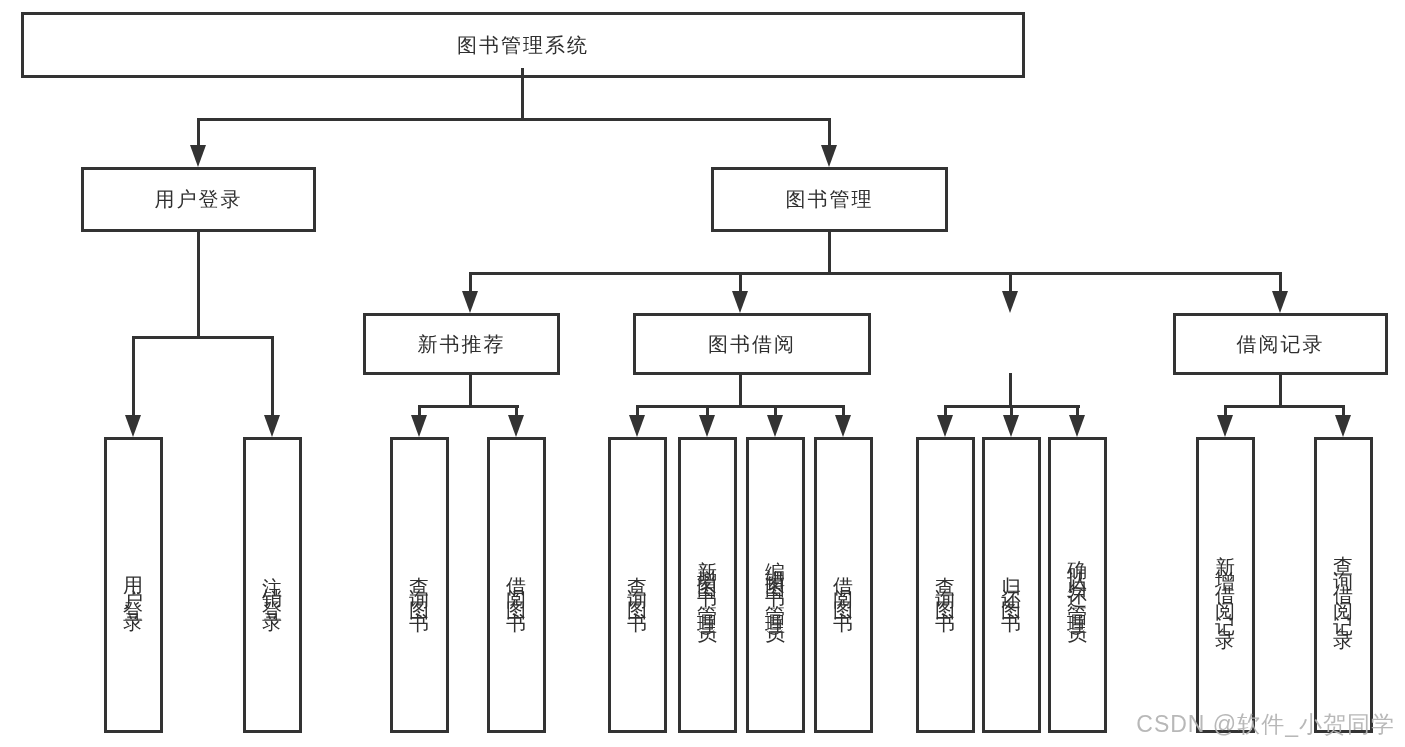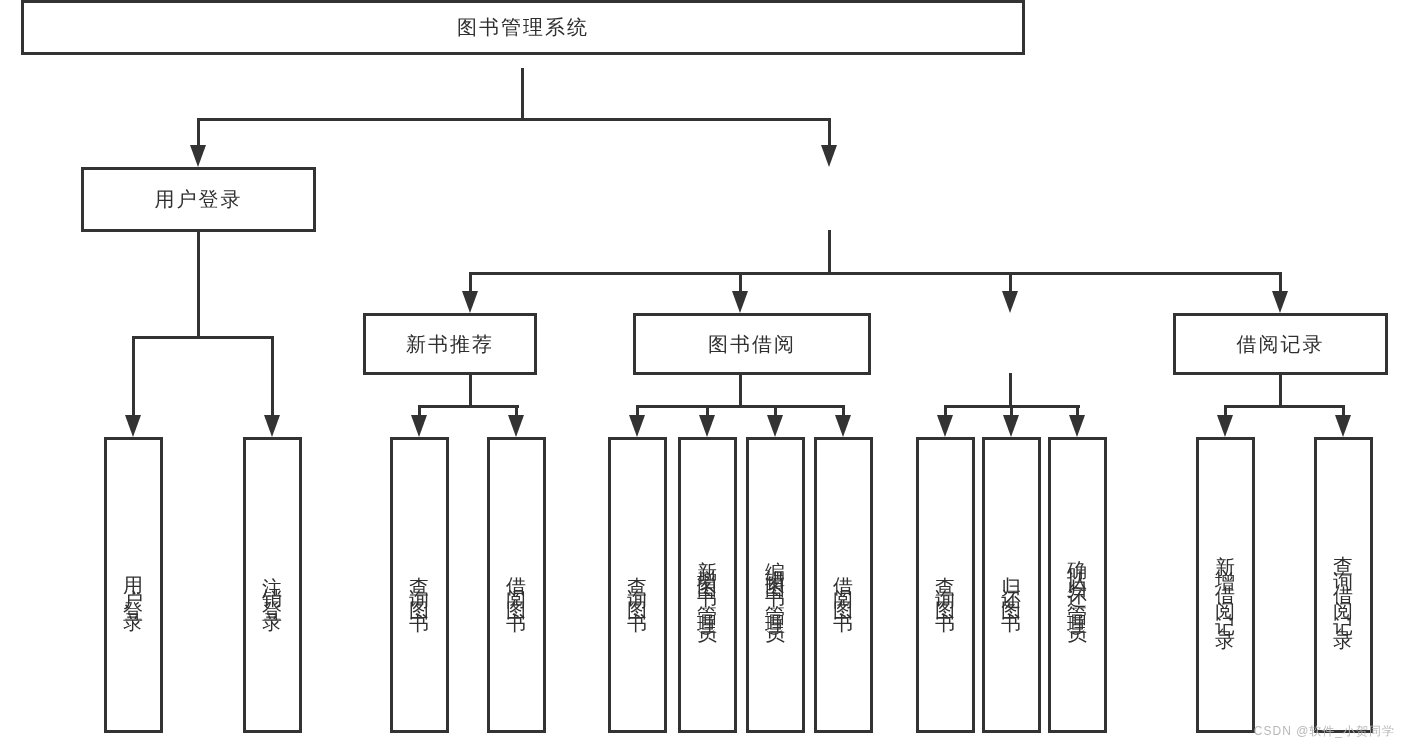--- a/index.html
+++ b/index.html
@@ -21,38 +21,41 @@
   .leaf.long .vtext{letter-spacing:9px;}
   .vl,.hl{position:absolute;background:var(--line,#333);}
   .vl{width:3px;}
   .hl{height:3px;}
   .ah{
     position:absolute;width:0;height:0;border-style:solid;
     border-color:var(--line,#333) transparent transparent transparent;
     border-width:22px 8px 0 8px;
   }
   .watermark{
-    position:absolute;right:10px;bottom:7px;font-size:12px;letter-spacing:1px;
+    position:absolute;right:10px;bottom:7px;font-size:23px;letter-spacing:1px;
     color:var(--watermark,#b5b5b5);z-index:6;opacity:.95;white-space:nowrap;text-align:center;
   }
 </style>
 </head>
 <body>
 
 <div class="canvas">
 
-  <div class="box" style="left:21px;top:0;width:1004px;height:55px">
+  <div class="box" style="left:21px;top:12px;width:1004px;height:66px">
     <span class="lbl">图书管理系统</span>
   </div>
 
   <div class="box" style="left:81px;top:167px;width:235px;height:65px">
     <span class="lbl">用户登录</span>
   </div>
+  <div class="box" style="left:711px;top:167px;width:237px;height:65px">
+    <span class="lbl">图书管理</span>
+  </div>
 
-  <div class="box" style="left:363px;top:313px;width:174px;height:62px">
+  <div class="box" style="left:363px;top:313px;width:197px;height:62px">
     <span class="lbl">新书推荐</span>
   </div>
   <div class="box" style="left:633px;top:313px;width:238px;height:62px">
     <span class="lbl">图书借阅</span>
   </div>
   <div class="box" style="left:1173px;top:313px;width:215px;height:62px">
     <span class="lbl">借阅记录</span>
   </div>
 
   <div class="box leaf" style="left:104px;top:437px;width:59px;height:296px">

